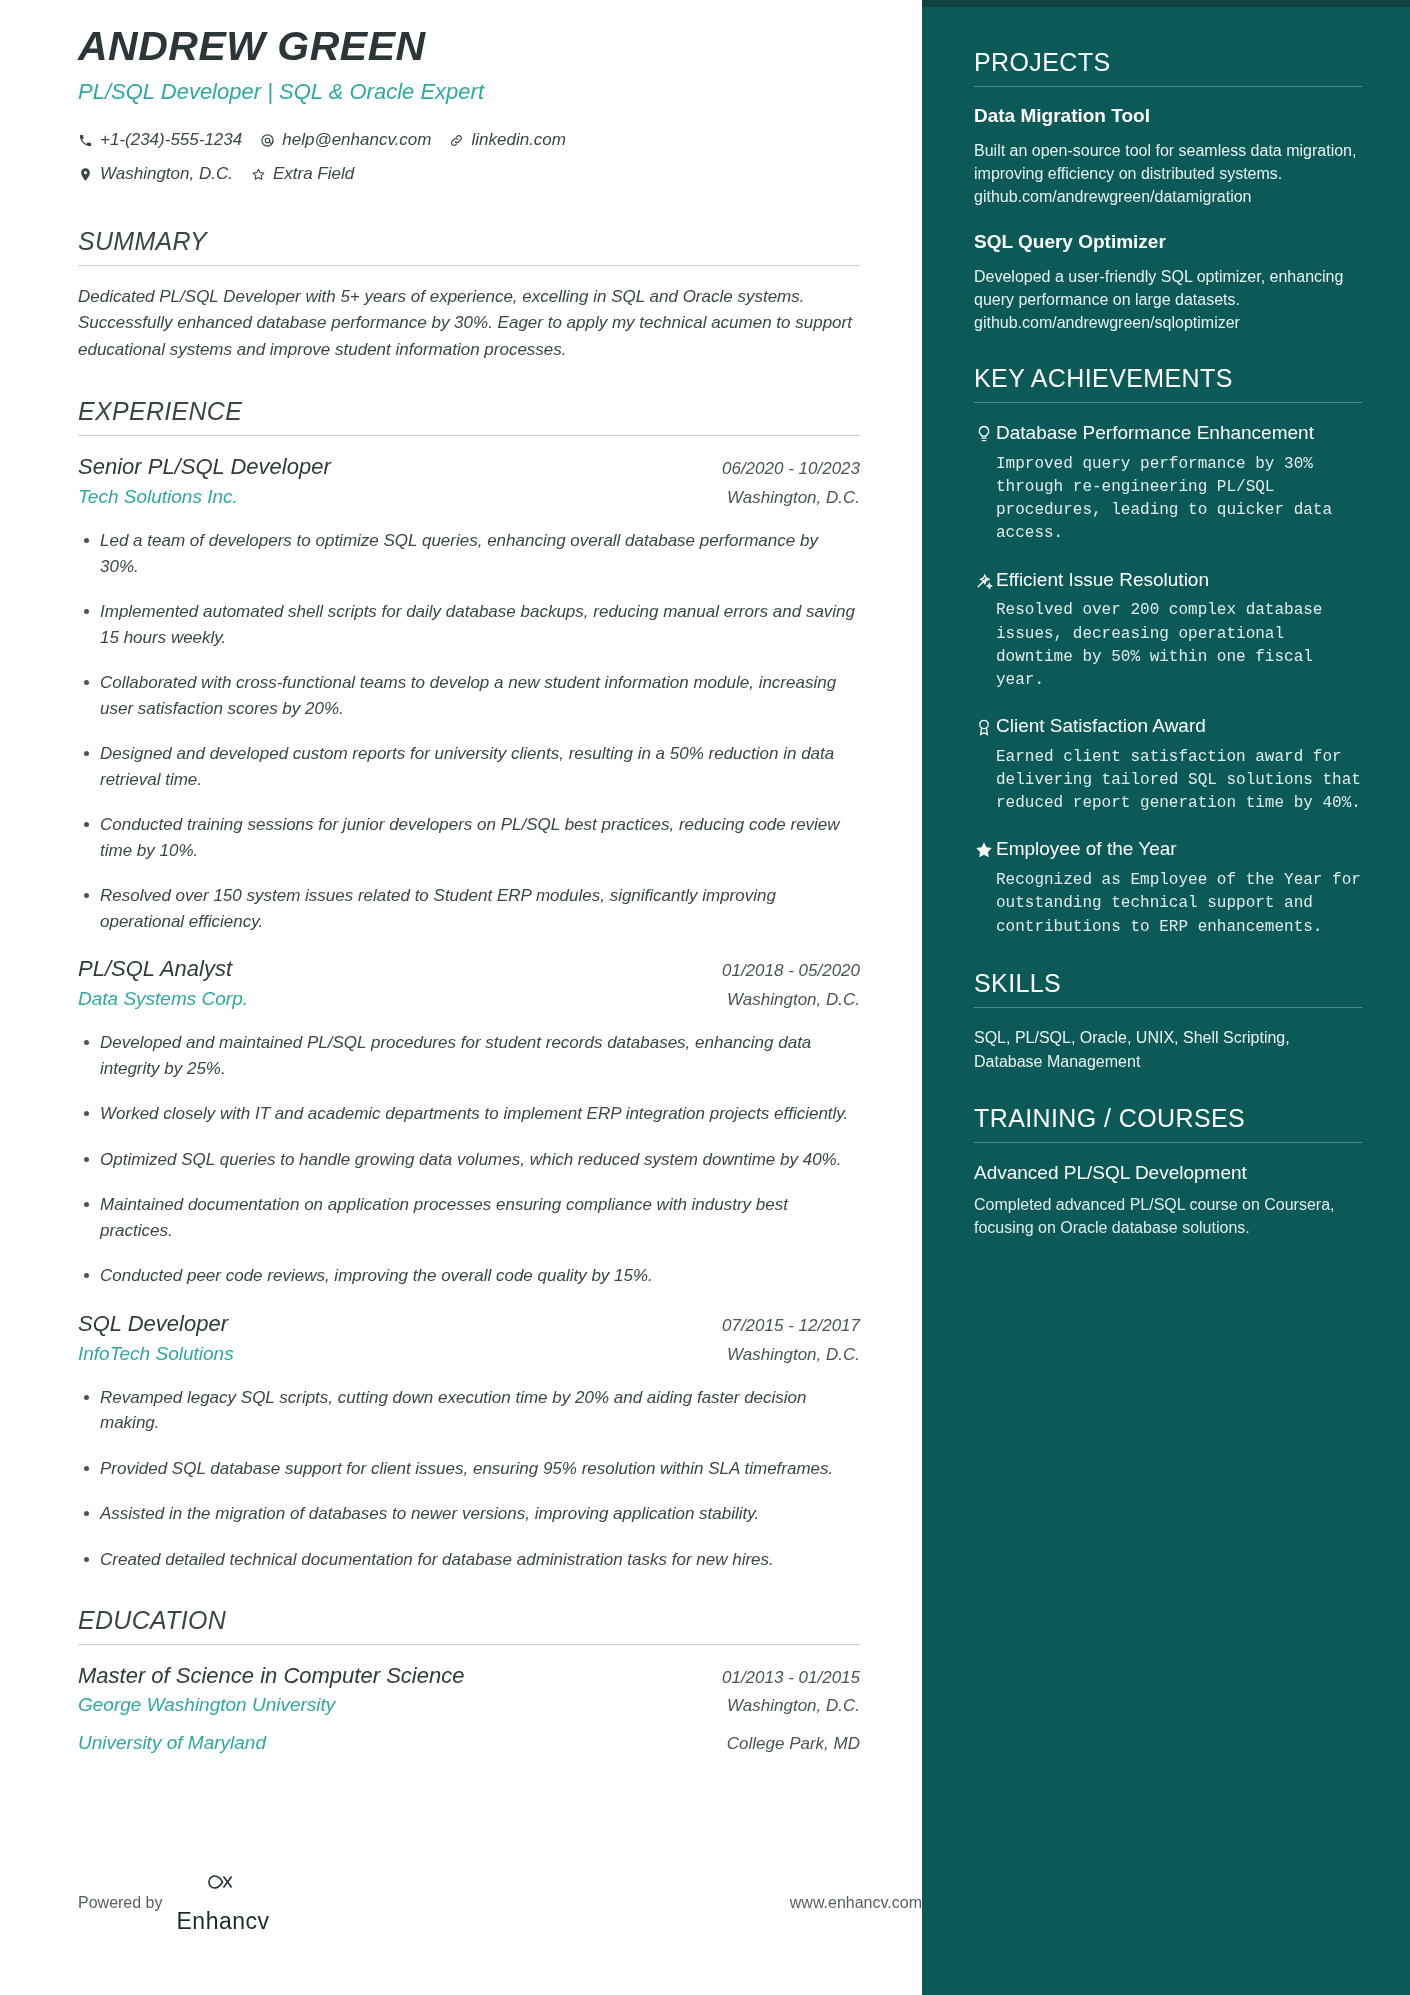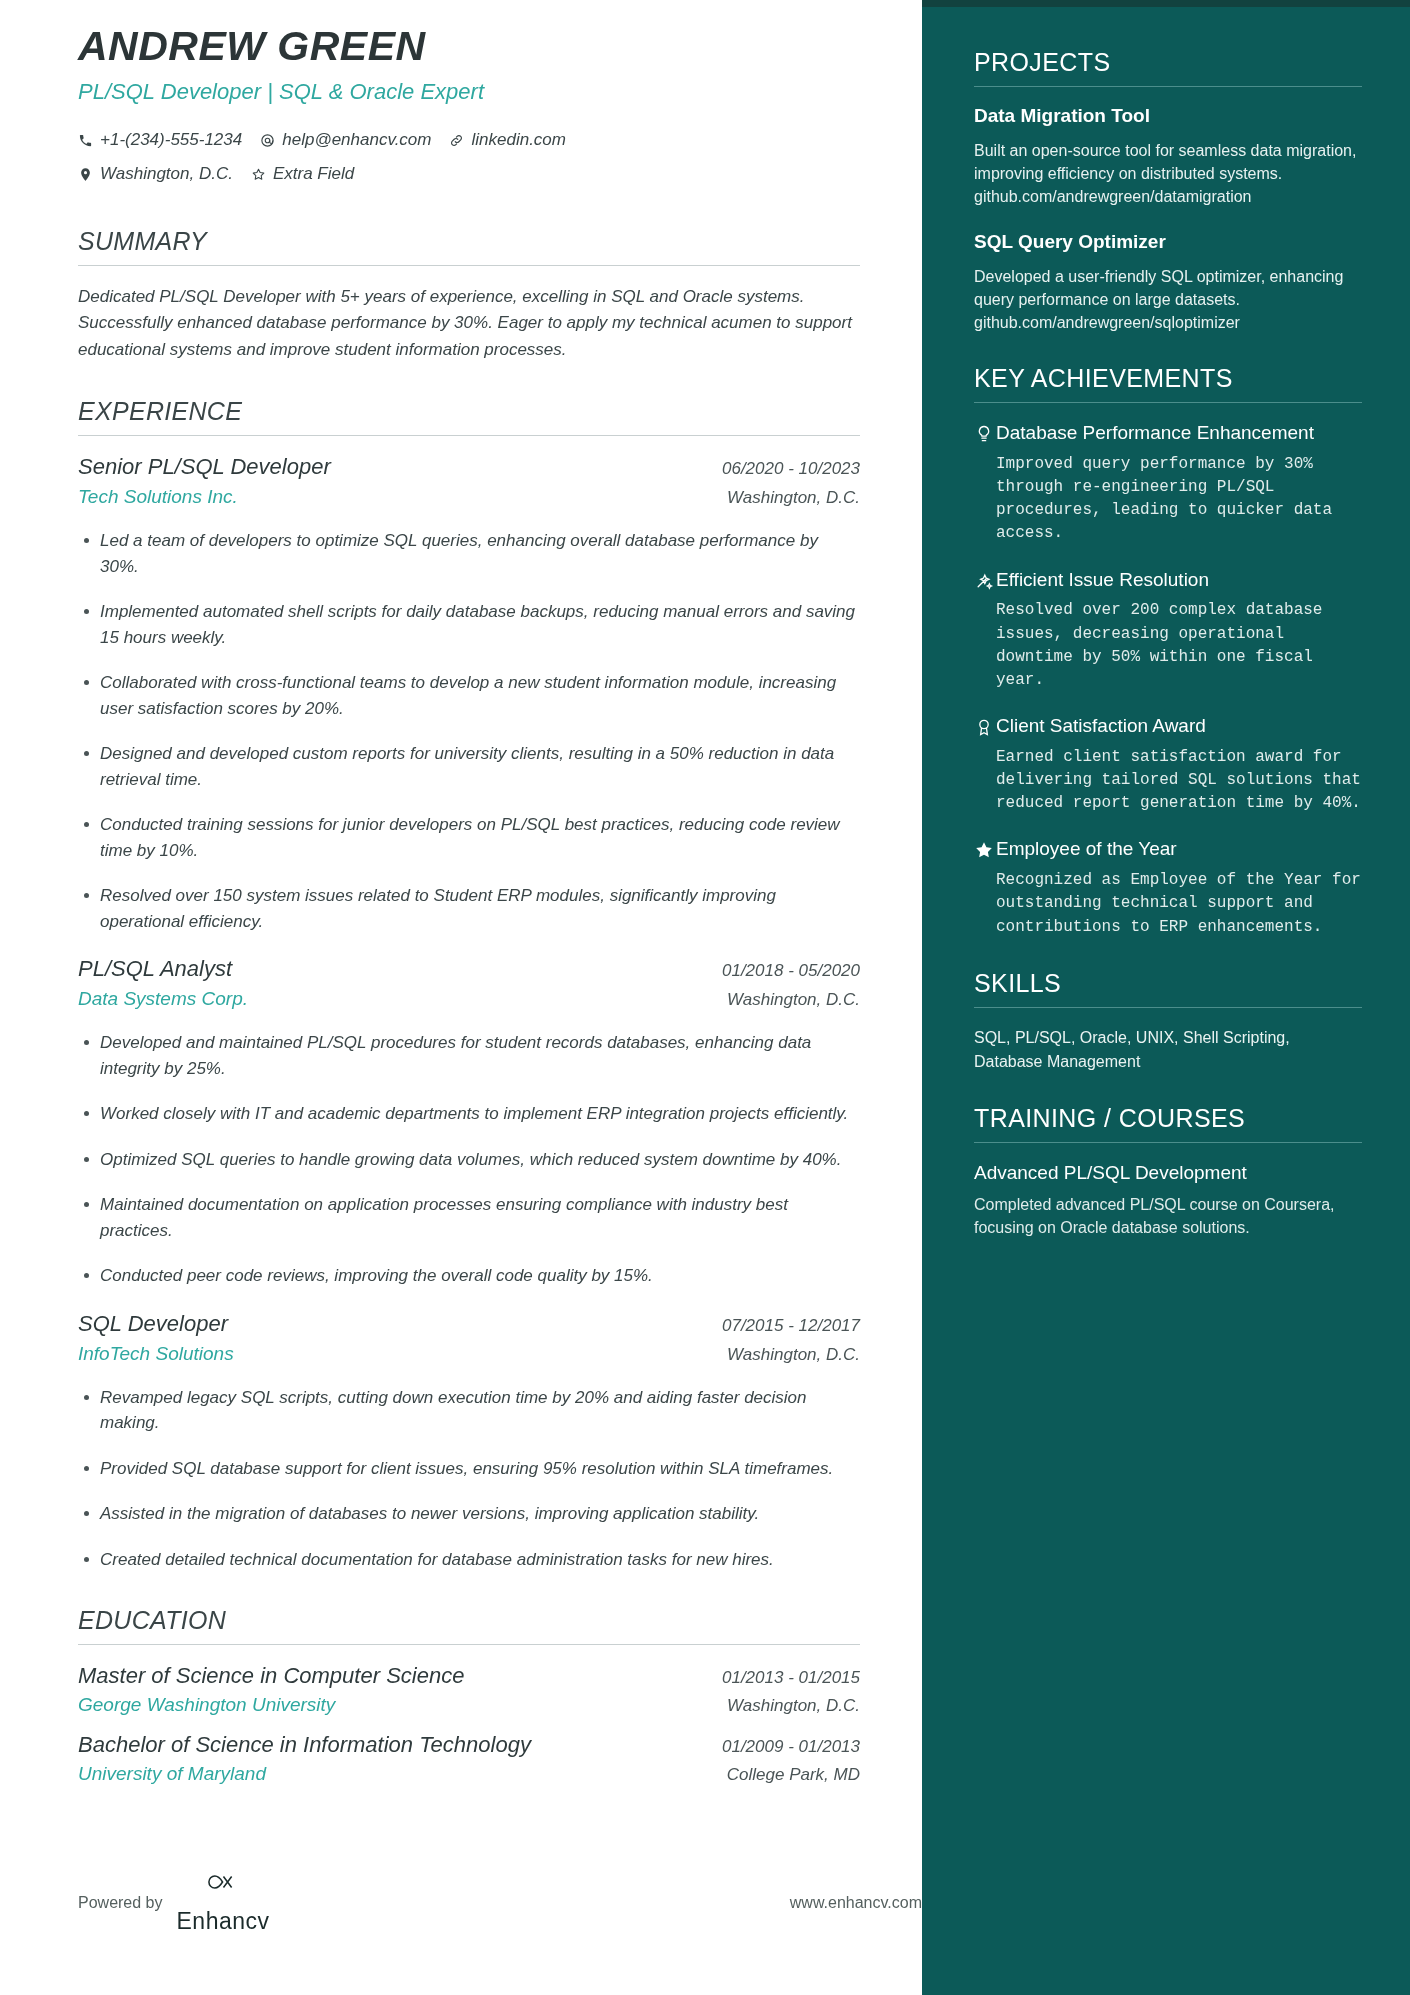--- a/index.html
+++ b/index.html
@@ -322,24 +322,20 @@
           <div class="edu-degree">Master of Science in Computer Science</div>
           <div class="edu-dates">01/2013 - 01/2015</div>
         </div>
         <div class="edu-sub">
           <div class="school">George Washington University</div>
           <div class="location">Washington, D.C.</div>
         </div>
       </div>
 
       <div class="edu">
-        <div class="edu-head">
-          <div class="edu-degree">Bachelor of Science in Information Technology</div>
-          <div class="edu-dates">01/2009 - 01/2013</div>
-        </div>
         <div class="edu-sub">
           <div class="school">University of Maryland</div>
           <div class="location">College Park, MD</div>
         </div>
       </div>
     </div>
 
   </div>
 
   <div class="right">

